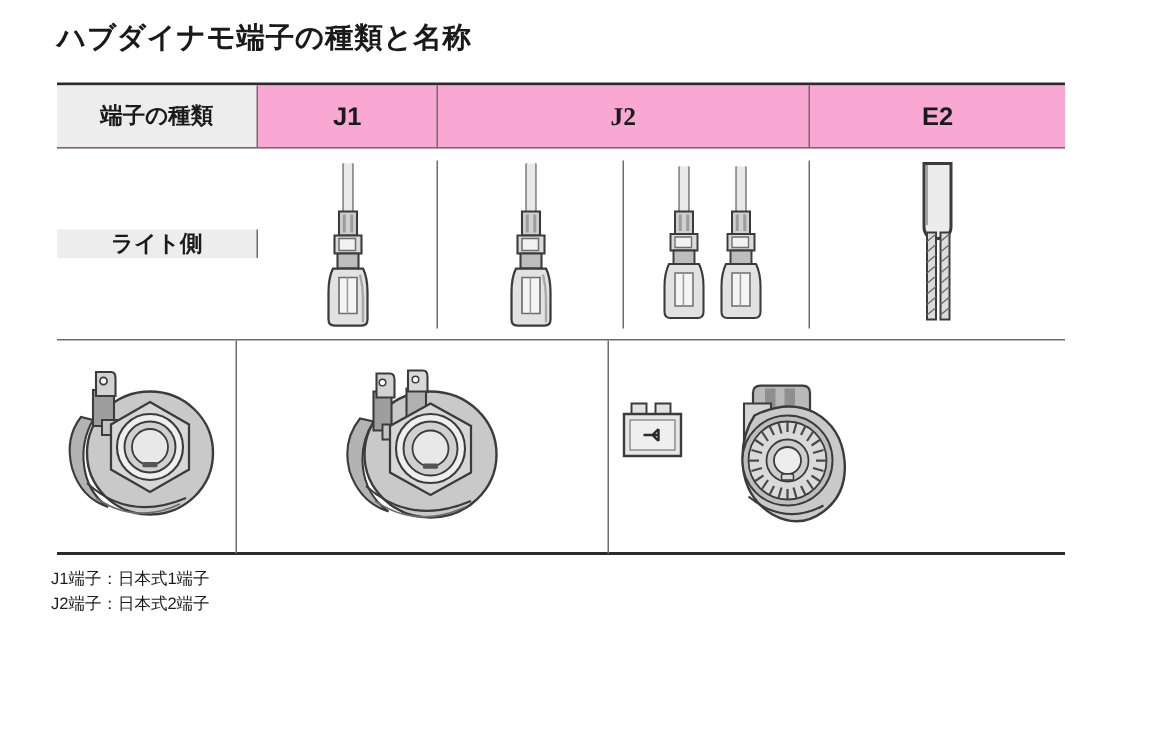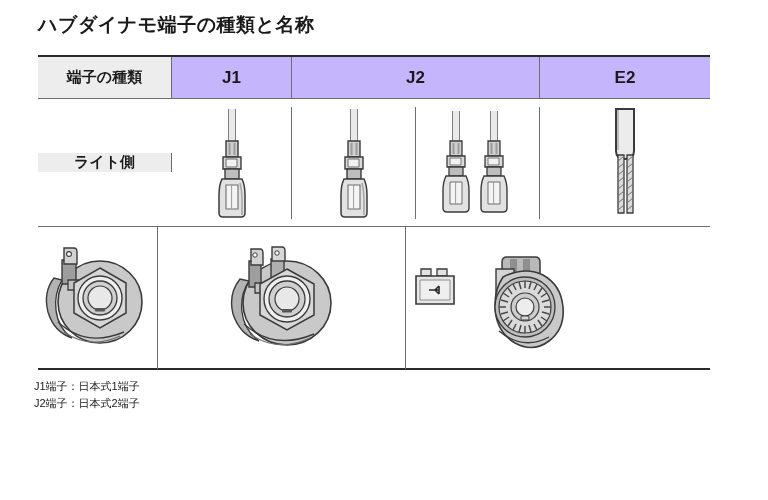--- a/index.html
+++ b/index.html
@@ -19,32 +19,32 @@
 
   
   .table{
     position:absolute;left:38px;top:55px;
     width:672px;height:315px;
     border-top:2.5px solid #2b2b2b;
     border-bottom:2.5px solid #2b2b2b;
     box-sizing:border-box;
   }
   .row{display:flex;width:100%;box-sizing:border-box;}
-  .row-head{height:42px;background:#c4b5fd;border-bottom:1.6px solid #6d6d6d;text-align:right;}
+  .row-head{height:42px;background:#f9a8d4;border-bottom:1.6px solid #6d6d6d;text-align:right;}
   .row-light{height:128px;border-bottom:1.6px solid #6d6d6d;align-items:center;}
   .row-hub{height:142px;}
 
   .cell{
     box-sizing:border-box;
     display:flex;align-items:center;justify-content:center;
     position:relative;
   }
   .c-label{width:134px;background:#ededed;border-right:1.6px solid #6d6d6d;}
   .c-j1{width:120px;border-right:1.6px solid #6d6d6d;}
-  .c-j2{width:248px;border-right:1.6px solid #6d6d6d;}
+  .c-j2{width:248px;border-right:1.6px solid #6d6d6d;font-family:Liberation Serif, serif;}
   .c-e2{width:170px;}
   .c-j2a{width:124px;border-right:1.6px solid #6d6d6d;}
   .c-j2b{width:124px;border-right:1.6px solid #6d6d6d;}
 
   .hdr-text{font-size:17px;font-weight:bold;}
   .hdr-jp{font-size:15px;font-weight:bold;}
   .lbl-text{font-size:15px;font-weight:bold;}
 
   
   .notes{position:absolute;left:34px;top:378px;}

